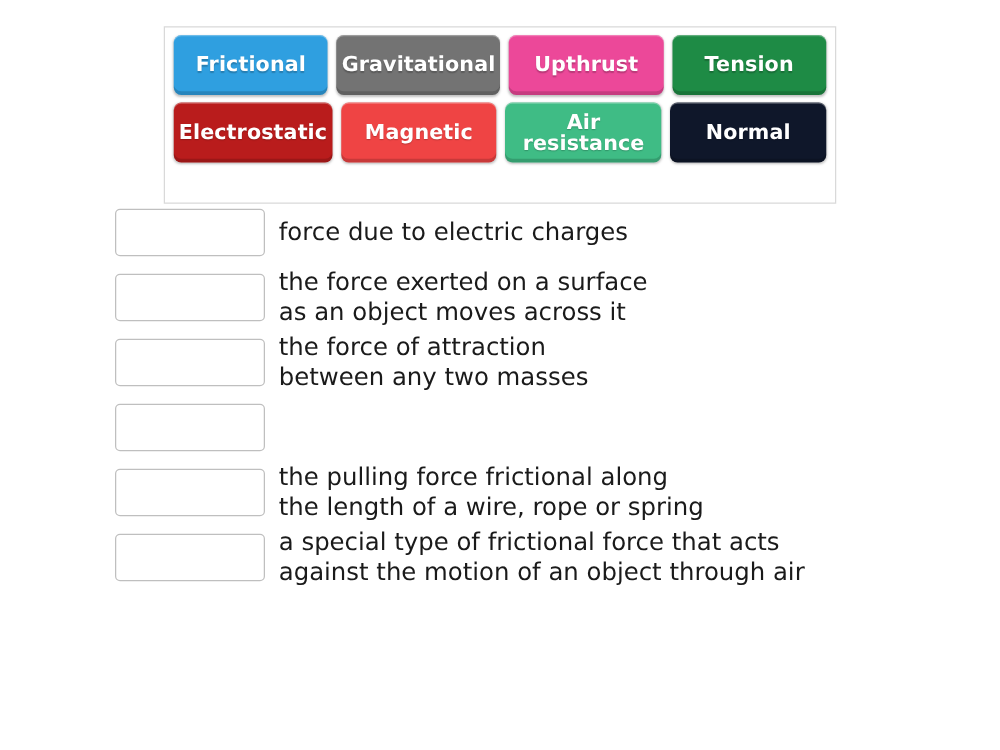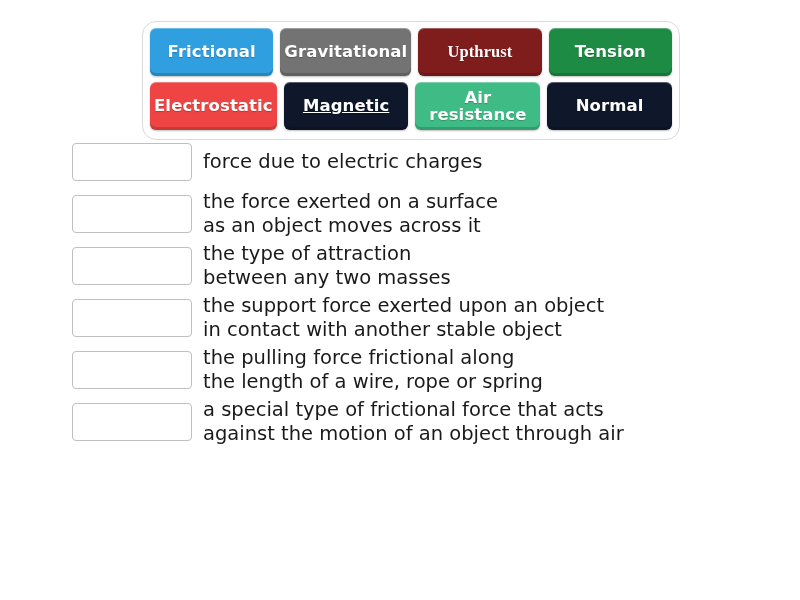--- a/index.html
+++ b/index.html
@@ -14,27 +14,26 @@
     overflow: hidden;
     position: relative;
   }
 
   
   #tile-bank {
     position: absolute;
     left: 131px;
     top: 21px;
     width: 538px;
-    height: 119px;
+    height: 142px;
     box-sizing: border-box;
     border: 1px solid #d9d9d9;
-    border-radius: 14px;
+    border-radius: 0;
     background: #ffffff;
     padding: 6px 7px;
-    margin-left: 11px;
   }
   .tile-row {
     display: flex;
     gap: 7px;
     height: 48px;
     margin-bottom: 6px;
   }
   .tile-row:last-child { margin-bottom: 0; }
 
   .tile {
@@ -57,22 +56,23 @@
     box-shadow: inset 0 1px 0 rgba(255,255,255,0.30),
                 inset 0 -3px 0 rgba(0,0,0,0.16),
                 0 1px 2px rgba(0,0,0,0.25);
   }
   .tile .tile-text { display: block; }
 
   
   #match-list {
     position: absolute;
     left: 0;
-    top: 136px;
+    top: 160px;
     width: 752px;
+    padding-left: 20px;
   }
   .match-row {
     display: flex;
     align-items: center;
     height: 52px;
     padding-left: 72px;
     box-sizing: border-box;
   }
   .drop-box {
     width: 120px;
@@ -98,33 +98,33 @@
 
 <div id="tile-bank">
 
   <div class="tile-row">
     <div class="tile" style="background: rgb(47, 159, 224);">
       <span class="tile-text">Frictional</span>
     </div>
     <div class="tile" style="background: #737373;">
       <span class="tile-text">Gravitational</span>
     </div>
-    <div class="tile" style="background: #7f1d1d; font-family: Liberation Serif, serif;">
+    <div class="tile" style="background: #ec4899;">
       <span class="tile-text">Upthrust</span>
     </div>
     <div class="tile" style="background: rgb(30, 139, 69); text-align: center;">
       <span class="tile-text">Tension</span>
     </div>
   </div>
 
   <div class="tile-row">
-    <div class="tile" style="background: #ef4444; align-items: center;">
+    <div class="tile" style="background: #b91c1c; align-items: center;">
       <span class="tile-text">Electrostatic</span>
     </div>
-    <div class="tile" style="background: #0f172a; text-decoration: underline;">
+    <div class="tile" style="background: #ef4444;">
       <span class="tile-text">Magnetic</span>
     </div>
     <div class="tile" style="background: rgb(63, 188, 133); justify-content: center;">
       <span class="tile-text">Air
 resistance</span>
     </div>
     <div class="tile" style="background: #0f172a;">
       <span class="tile-text">Normal</span>
     </div>
   </div>
@@ -141,28 +141,26 @@
 
   <div class="match-row">
     <div class="drop-box"></div>
     <div class="definition">the force exerted on a surface
 as an object moves across it</div>
   </div>
 
 
   <div class="match-row">
     <div class="drop-box"></div>
-    <div class="definition">the type of attraction
+    <div class="definition">the force of attraction
 between any two masses</div>
   </div>
 
   <div class="match-row">
     <div class="drop-box"></div>
-    <div class="definition">the support force exerted upon an object
-in contact with another stable object</div>
   </div>
 
   <div class="match-row">
     <div class="drop-box"></div>
     <div class="definition">the pulling force frictional along
 the length of a wire, rope or spring</div>
   </div>
 
   <div class="match-row">
     <div class="drop-box"></div>

